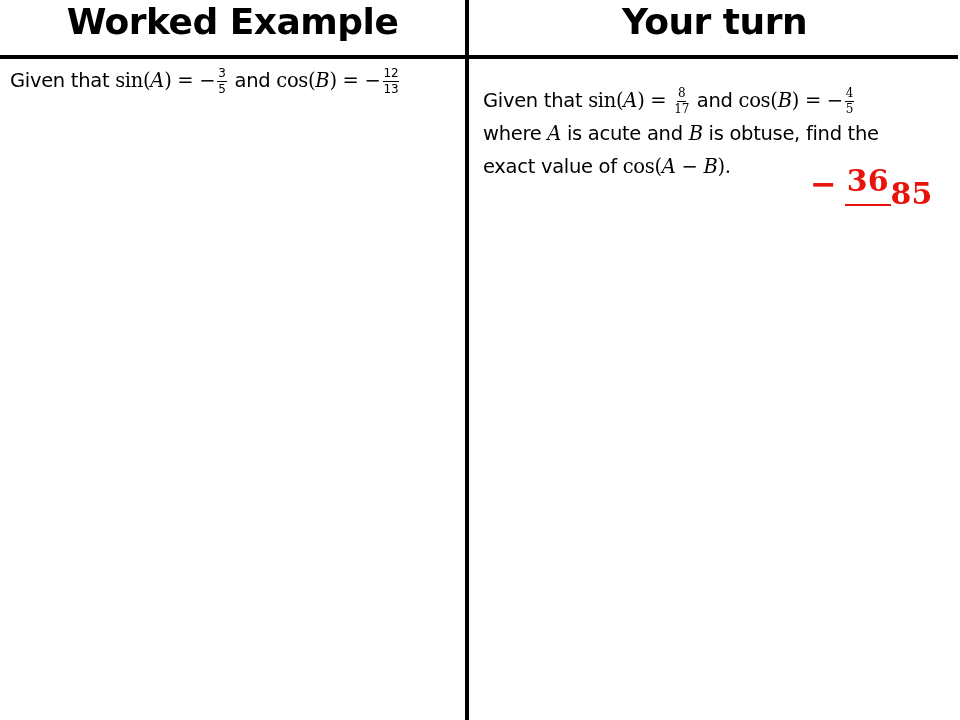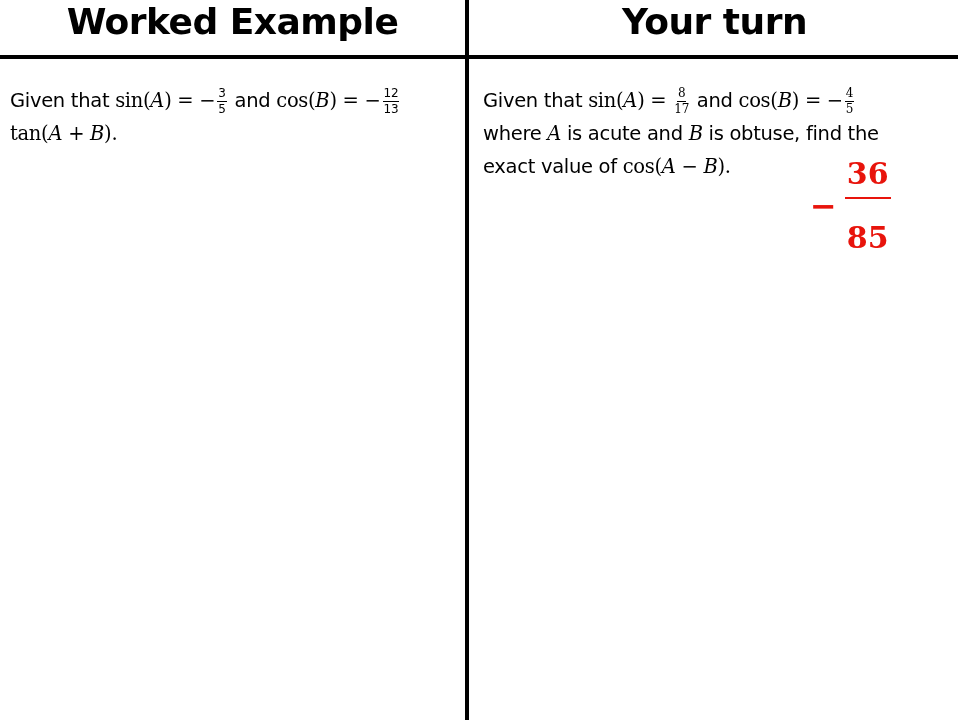--- a/index.html
+++ b/index.html
@@ -5,55 +5,52 @@
   html, body { margin:0; padding:0; }
   body { width:960px; height:720px; background:#fff; position:relative; overflow:hidden;
          font-family: "Liberation Sans", "DejaVu Sans", sans-serif; color:#000; }
   .hline { position:absolute; left:0; top:55px; width:958px; height:4px; background:#000; }
   .vline { position:absolute; left:465px; top:0; width:4px; height:720px; background:#000; }
   .header { position:absolute; top:0; height:43px; display:flex; align-items:center; justify-content:center;
             font-weight:bold; font-size:36px; font-family:"DejaVu Sans", sans-serif; letter-spacing:-0.5px; }
   .h-left { left:0; width:465px; }
   .h-right { left:469px; width:491px; }
   .panel { position:absolute; top:64px; font-size:19.5px; line-height:33px; font-family:"DejaVu Sans", sans-serif; letter-spacing:-0.3px; }
-  .p-left { left:10px; width:455px;margin-top:20px; }
+  .p-left { left:10px; width:455px; }
   .p-right { left:483px; width:470px; }
   .m { font-family:"DejaVu Serif", "Liberation Serif", serif; }
   .mi { font-family:"DejaVu Serif", "Liberation Serif", serif; font-style:italic; }
   .frac { display:inline-flex; flex-direction:column; align-items:center; vertical-align:middle;
           font-size:12px; line-height:15px; margin:0 2px; font-family:"DejaVu Sans", sans-serif; }
   .frac .num { border-bottom:1px solid #000; padding:0 1px; }
   .frac.serif { font-family:"DejaVu Serif", serif; }
   .answer { position:absolute; left:810px; top:155px; color:#e8140c; font-family:"DejaVu Serif", serif;
             font-weight:bold; display:flex; align-items:center; }
   .answer .minus { font-size:32px; margin-right:8px; }
-  .answer .afrac { display:flex; flex-direction:column; align-items:center; font-size:30px; line-height:38px; }
+  .answer .afrac { display:flex; flex-direction:row; align-items:center; font-size:30px; line-height:38px; }
   .answer .afrac .num { border-bottom:2px solid #e8140c; padding:0 2px 4px 2px; }
   .answer .afrac .den { padding-top:20px; }
 </style>
 </head>
 <body>
 
 <div class="header h-left">Worked Example</div>
 <div class="header h-right">Your turn</div>
 <div class="hline"></div>
 <div class="vline"></div>
 
 <div class="panel p-left">
   <div>
     <span>Given that </span><span class="m">sin(</span><span class="mi">A</span><span class="m">)</span><span class="m"> = −</span><span class="frac">
         <span class="num">3</span>
         <span>5</span>
       </span><span> and </span><span class="m">cos(</span><span class="mi">B</span><span class="m">)</span><span class="m"> = −</span><span class="frac">
         <span class="num">12</span>
         <span>13</span>
       </span>
-  </div>
-  <div>
-    <span class="m">tan(</span><span class="mi">A</span><span class="m"> + </span><span class="mi">B</span><span class="m">).</span>
   </div>
 </div>
 
 <div class="panel p-right" style="top:60px;margin-top:24px;">
   <div>
     <span>Given that </span><span class="m">sin(</span><span class="mi">A</span><span class="m">)</span><span class="m"> = </span><span class="frac serif">
         <span class="num">8</span>
         <span>17</span>
       </span><span> and </span><span class="m">cos(</span><span class="mi">B</span><span class="m">)</span><span class="m"> = −</span><span class="frac serif">
         <span class="num">4</span>

